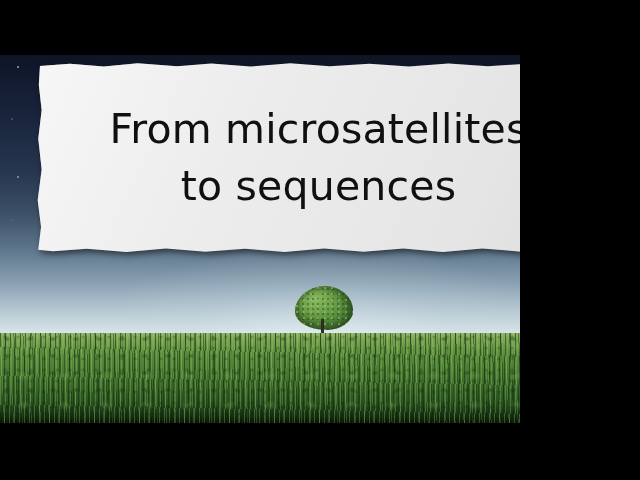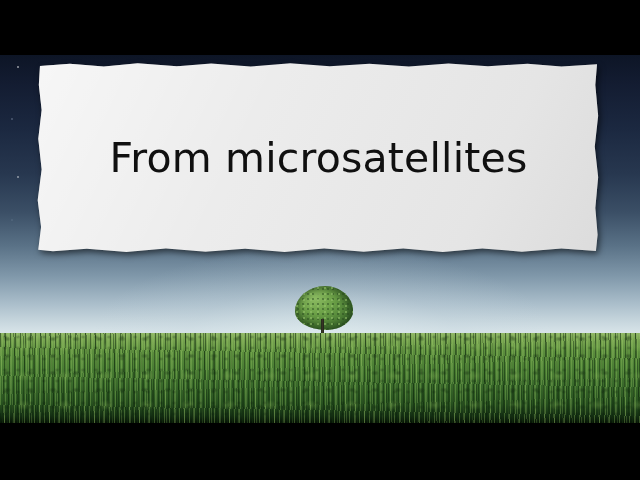--- a/index.html
+++ b/index.html
@@ -9,21 +9,21 @@
   }
   body {
     width: 640px;
     height: 480px;
     overflow: hidden;
     font-family: "DejaVu Sans", sans-serif;
   }
 
   #slide {
     position: relative;
-    width: 640px;
+    width: 520px;
     height: 480px;
     background: #bef264;
     overflow: hidden;
   }
 
   
   .letterbox {
     position: absolute;
     left: 0;
     width: 640px;
@@ -267,19 +267,20 @@
       <div class="trunk"></div>
     </div>
 
     <div class="grass"></div>
   </div>
 
   <div id="title-card">
     <div class="paper"></div>
     <div id="title-text">
       <div class="title-line">From microsatellites</div>
+      <div class="title-line">to sequences</div>
     </div>
   </div>
 
   <div class="letterbox top"></div>
   <div class="letterbox bottom"></div>
 
 </div>
 
 </body></html>

